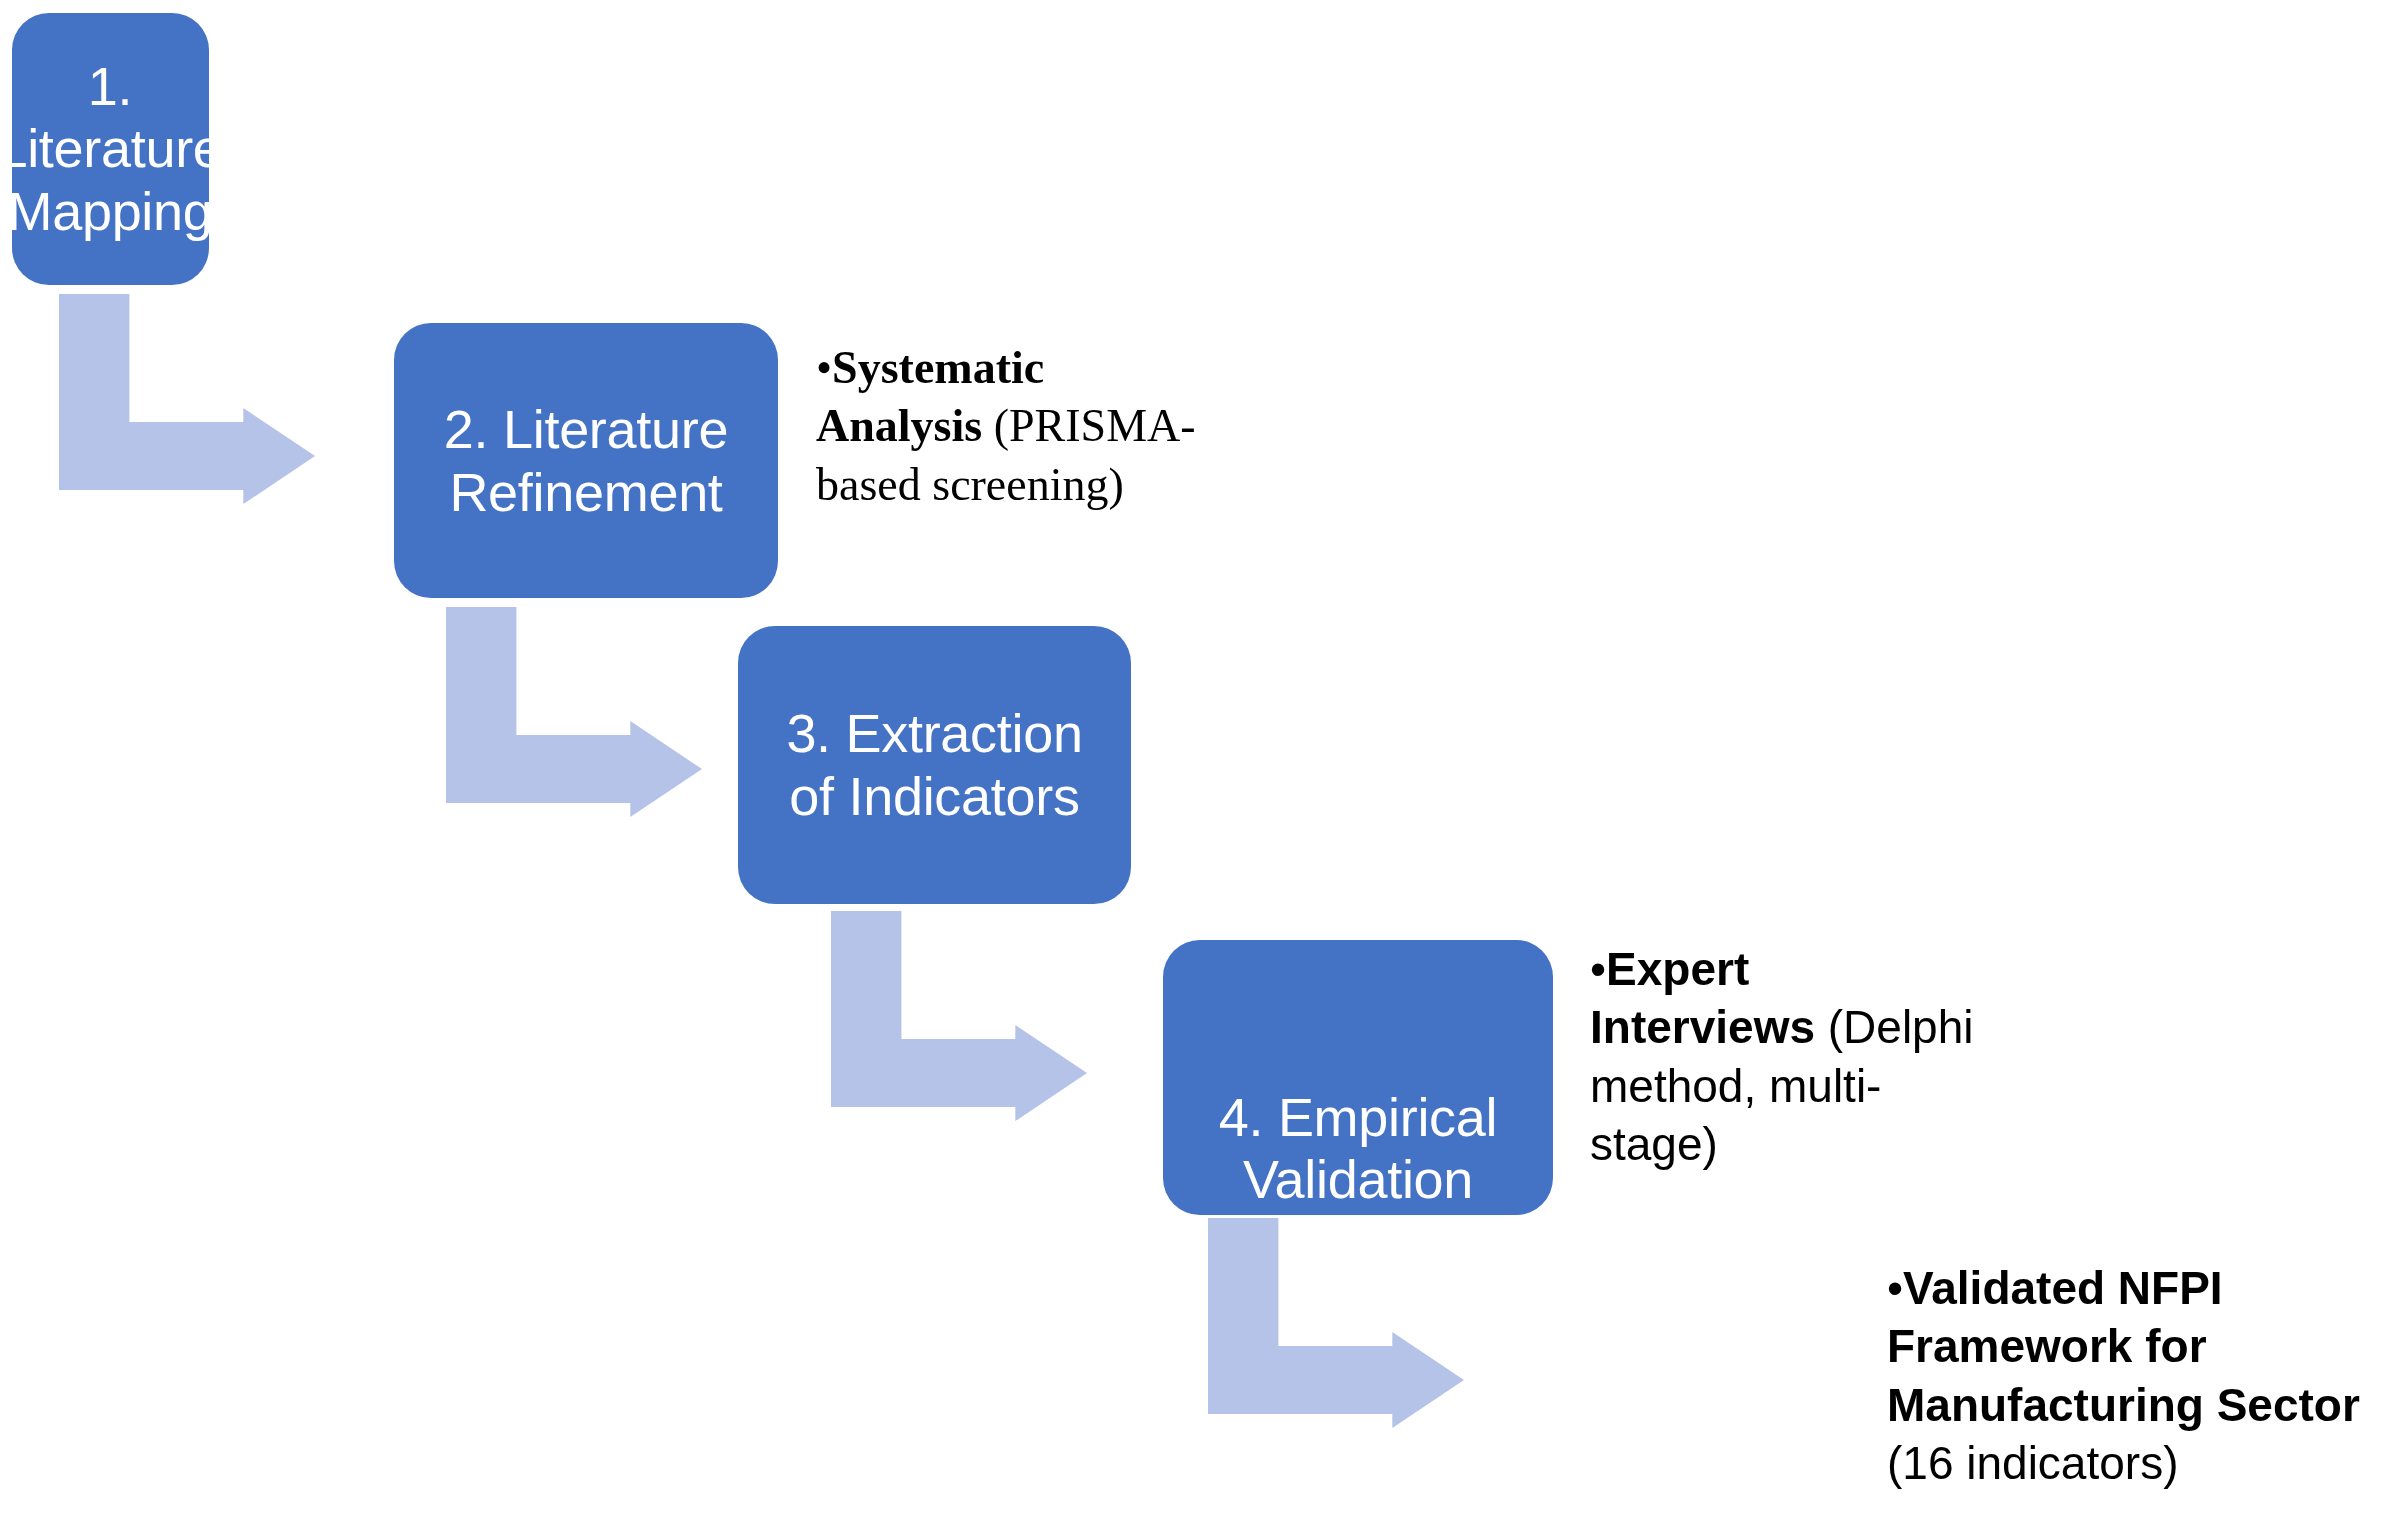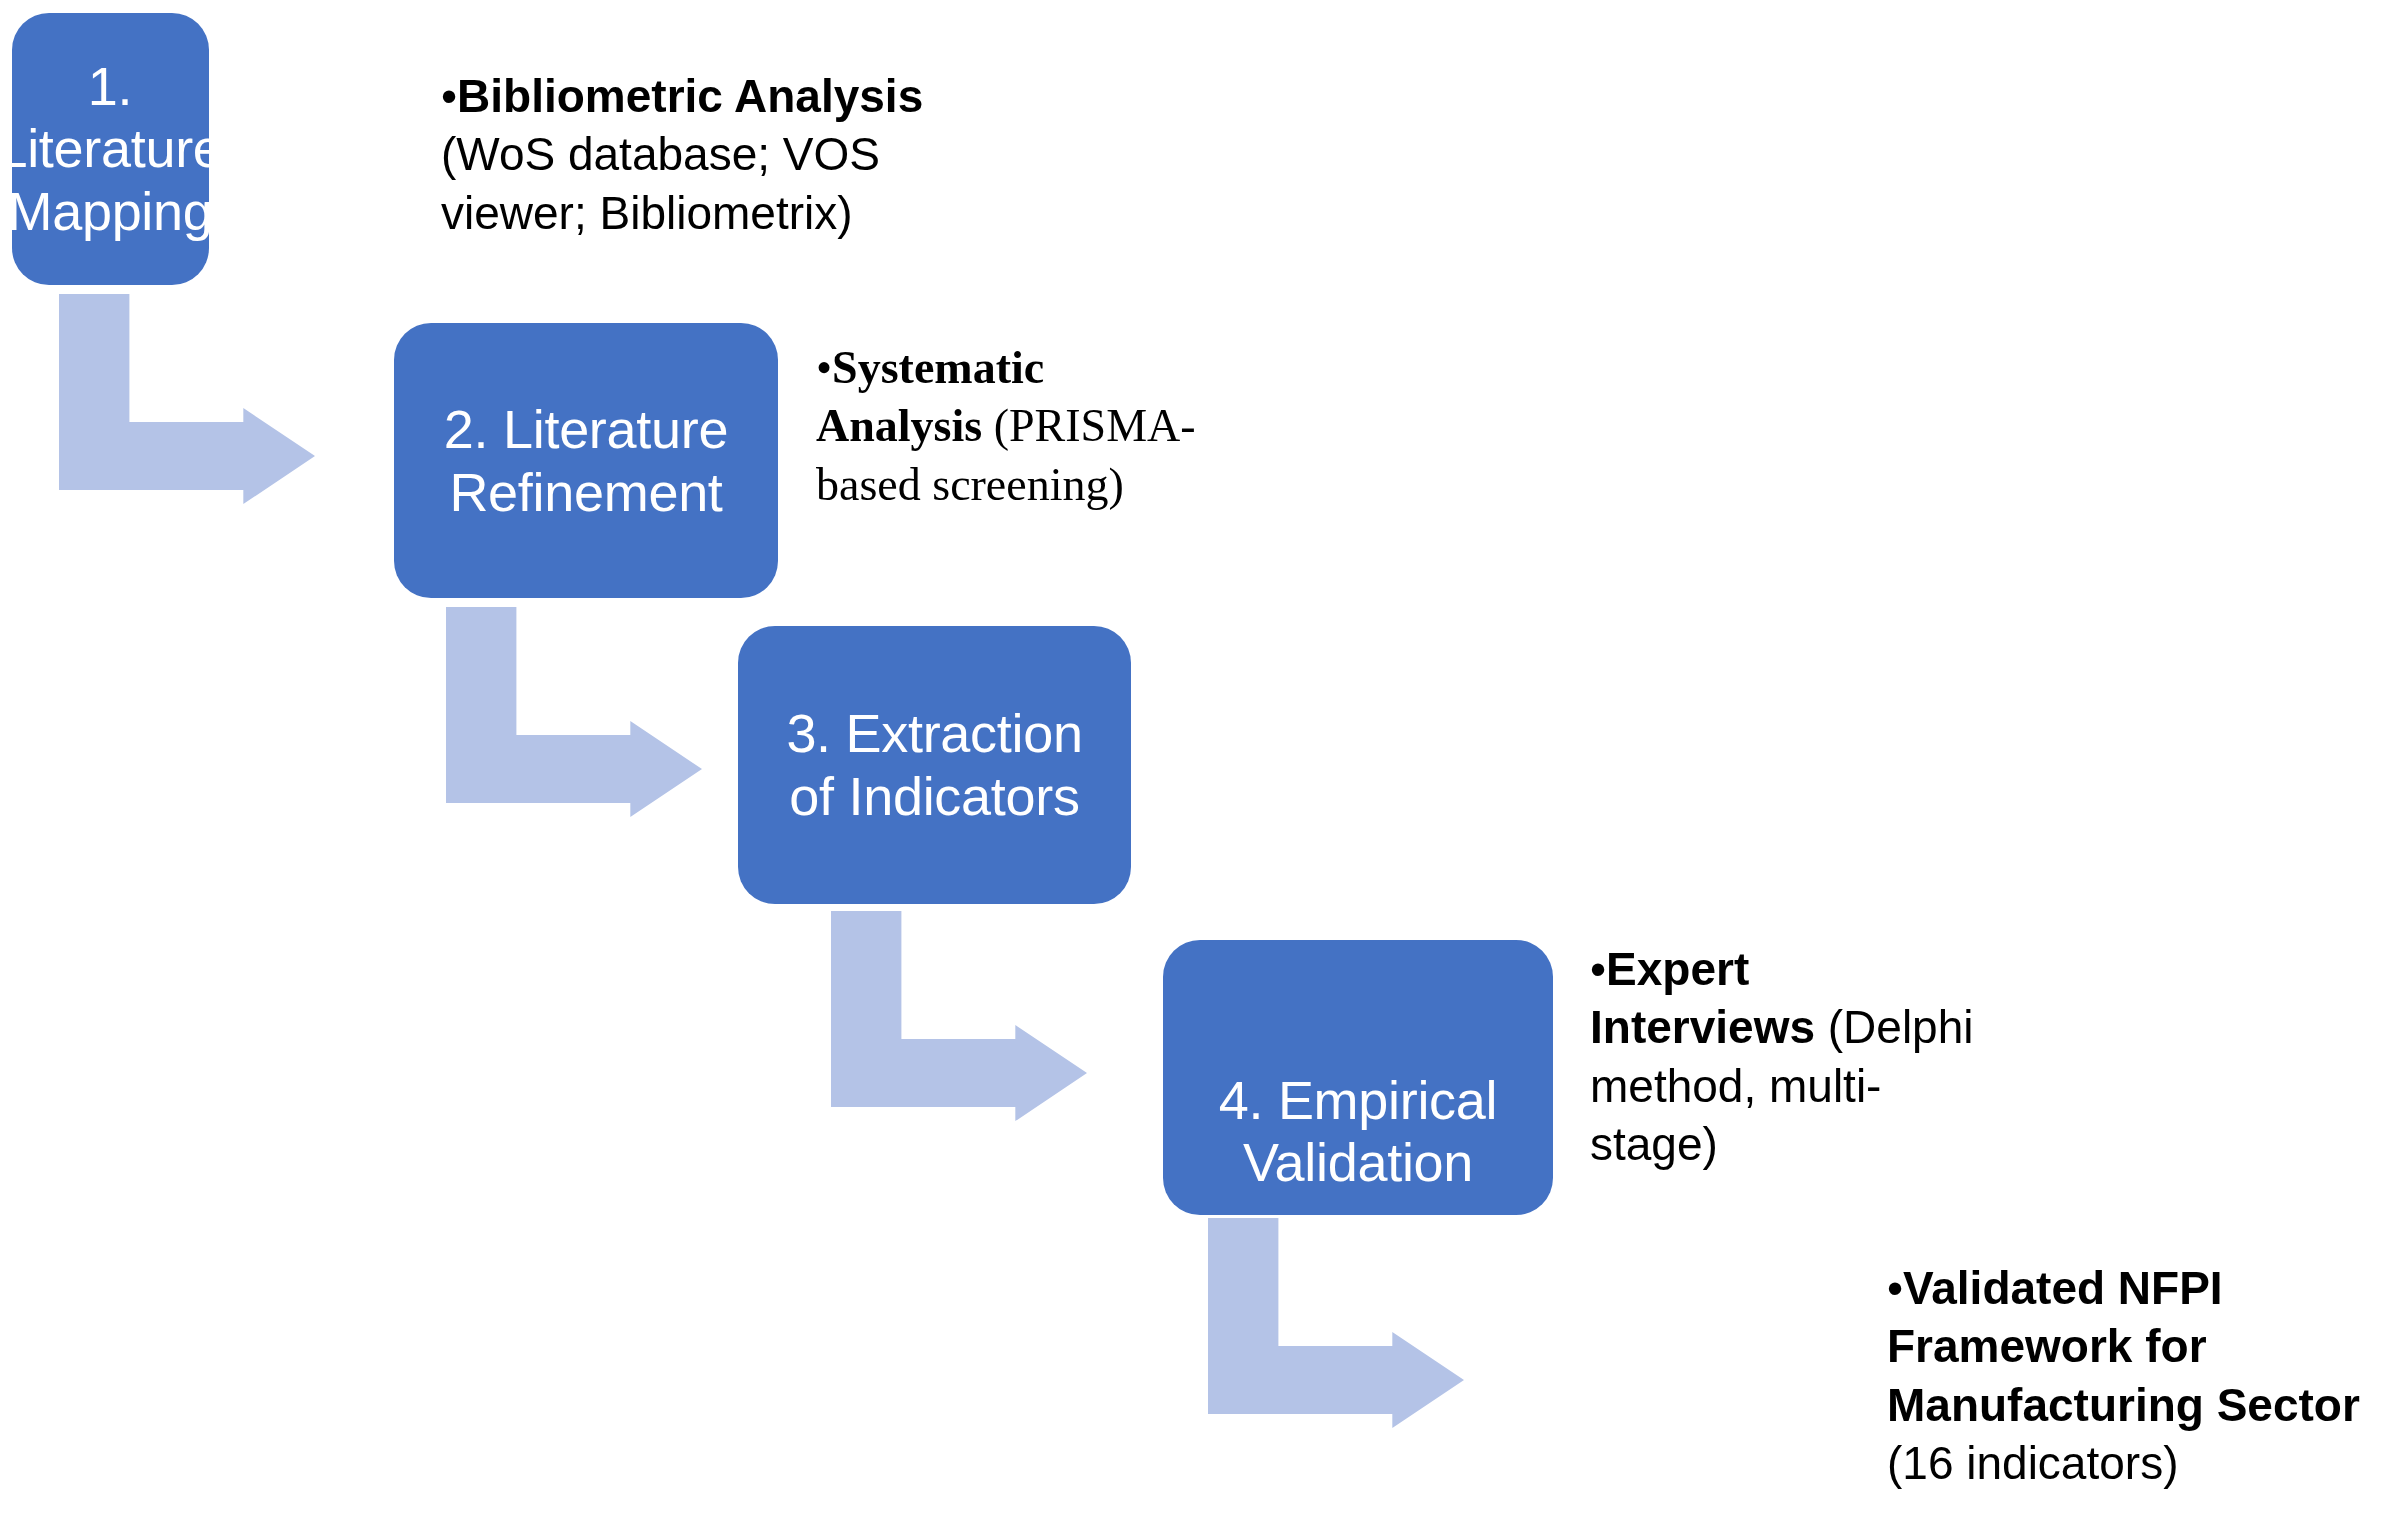--- a/index.html
+++ b/index.html
@@ -19,21 +19,21 @@
   }
   
   .step-box {
     position: absolute;
     background: #4472C4;
     border-radius: 37px;
     display: flex;
     align-items: center;
     justify-content: center;
     box-sizing: border-box;
-    padding: 21px 9px;
+    padding: 4px 9px;
   }
   .step-label {
     color: #ffffff;
     font-size: 54px;
     line-height: 1.16;
     text-align: center;
     font-weight: 400;
     white-space: pre-line;
     letter-spacing: -0.3px;
   }
@@ -67,23 +67,20 @@
 </head>
 <body>
 
 <div id="canvas">
 
   <div class="step-box" style="left:11.5px; top:12.8px; width:197px; height:272px;">
     <div class="step-label">1. Literature
 Mapping</div>
   </div>
 
-  <div class="annotation" style="left:441px; top:67px; width:511px;">
-    <span class="bullet-glyph">•</span><span class="strong">Bibliometric Analysis</span><span class="normal"> (WoS database; VOS viewer; Bibliometrix)</span>
-  </div>
 
   <div class="elbow-arrow" style="left:59px; top:294px; width:256px; height:221px;">
     <svg viewBox="0 0 400 345" preserveAspectRatio="none">
       <path d="M 0 0 L 110 0 L 110 200 L 288 200 L 288 178 L 400 253 L 288 328 L 288 306 L 0 306 Z" fill="#B4C3E7"></path>
     </svg>
   </div>
 
   <div class="step-box" style="left:394px; top:323px; width:384px; height:275px;">
     <div class="step-label">2. Literature
 Refinement</div>

